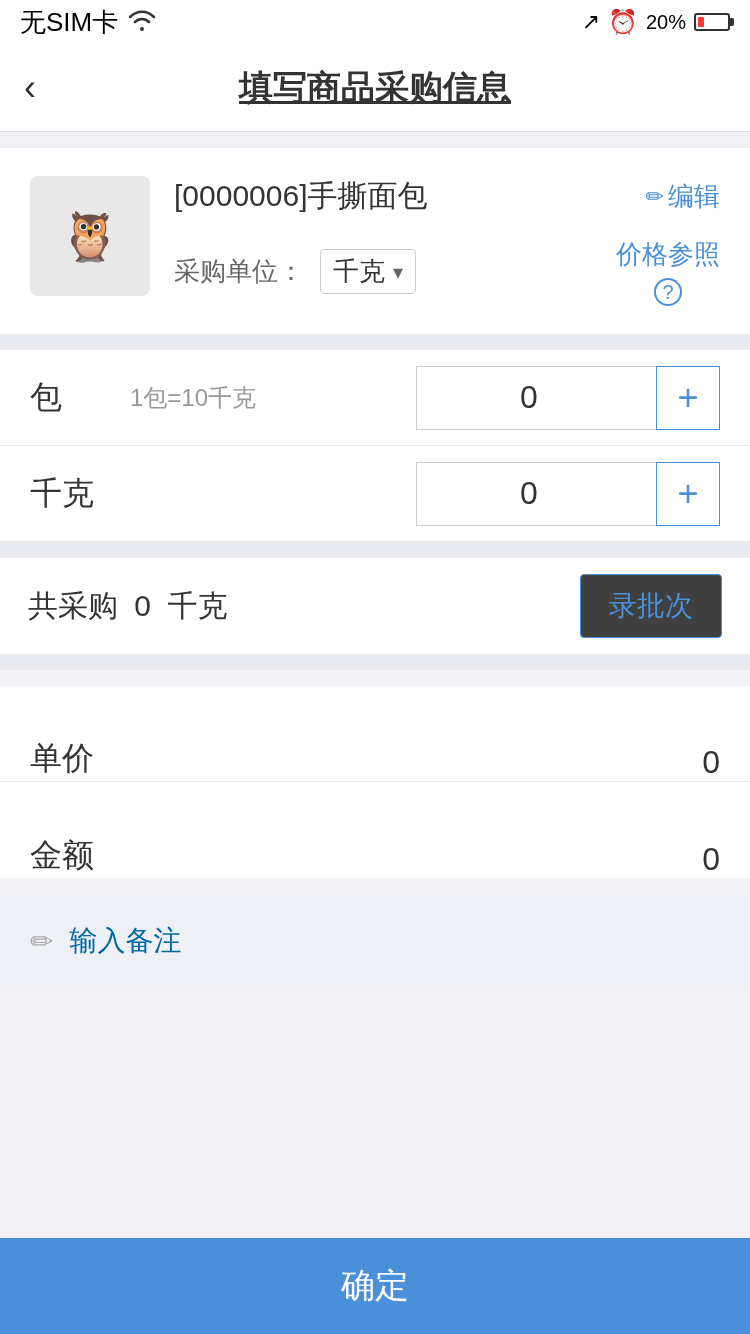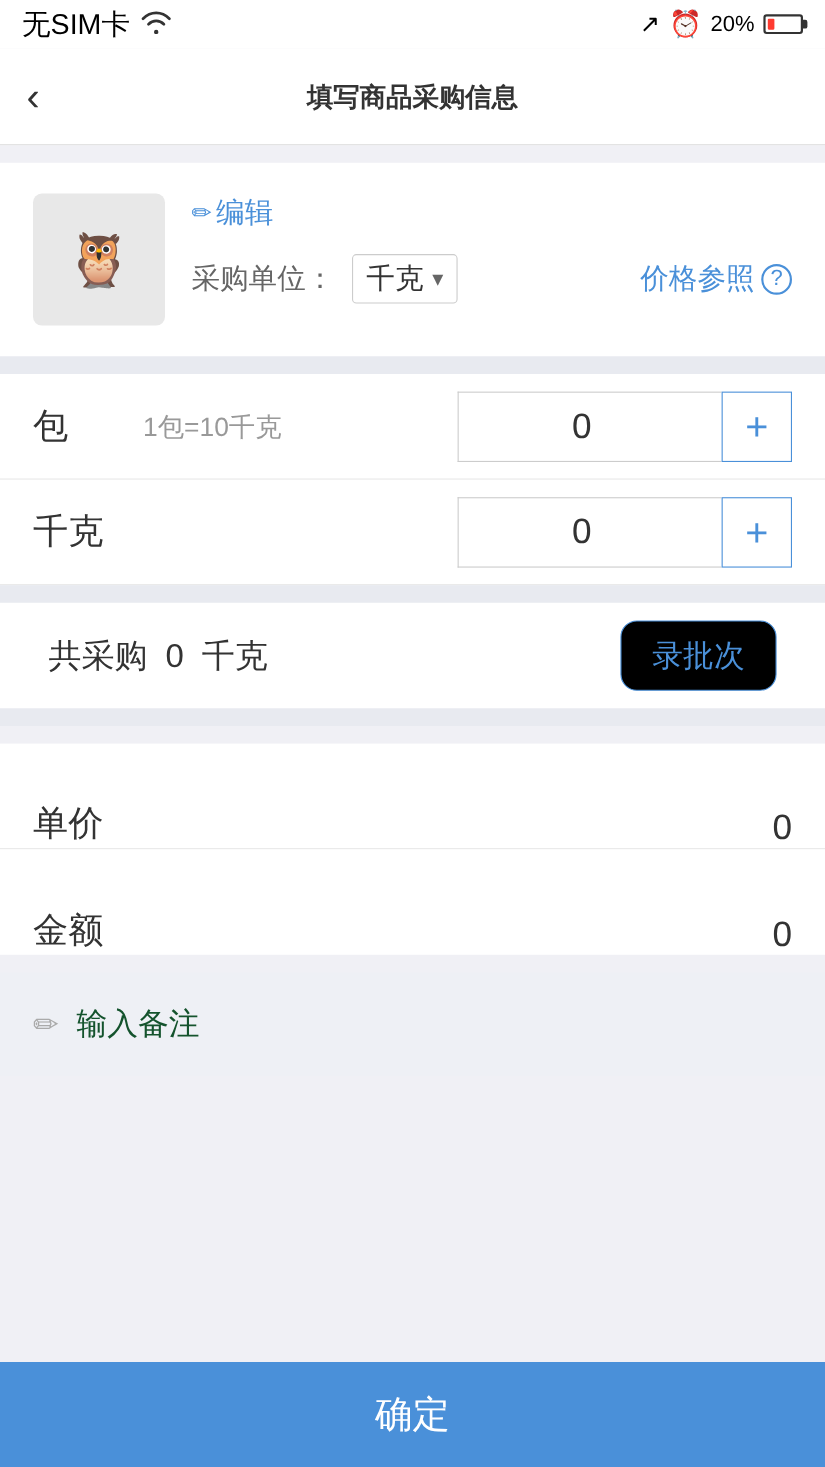--- a/index.html
+++ b/index.html
@@ -82,23 +82,24 @@
       position: relative;
     }
     .nav-back {
       position: absolute;
       left: 24px;
       font-size: 36px;
       color: #333;
       cursor: pointer;
     }
     .nav-title {
-      font-size: 24px;
+      font-size: 34px;
       font-weight: 600;
       color: #333;
+      text-decoration: underline;
     }
 
     
     .product-card {
       background: #fff;
       padding: 28px 30px;
       display: flex;
       align-items: flex-start;
       gap: 24px;
       margin-top: 16px;
@@ -164,20 +165,21 @@
       font-size: 20px;
       color: #666;
     }
     .price-ref {
       font-size: 26px;
       color: #4a90d9;
       display: flex;
       align-items: center;
       gap: 6px;
       cursor: pointer;
+      flex-direction: column;
     }
     .help-circle {
       width: 28px;
       height: 28px;
       border: 2px solid #4a90d9;
       border-radius: 50%;
       display: flex;
       align-items: center;
       justify-content: center;
       font-size: 20px;
@@ -240,35 +242,35 @@
       align-items: center;
       justify-content: center;
       cursor: pointer;
     }
 
     
     .summary-row {
       display: flex;
       align-items: center;
       justify-content: space-between;
-      padding: 0 44px;
+      padding: 0 28px;
       height: 96px;
       background: #fff;
     }
     .summary-text {
       font-size: 30px;
       color: #333;
     }
     .record-btn {
       border: 1px solid #4a90d9;
-      border-radius: 15px;
+      border-radius: 4px;
       padding: 12px 28px;
       font-size: 28px;
       color: #4a90d9;
-      background: #000000;
+      background: #404040;
       cursor: pointer;
     }
 
     
     .info-section {
       background: #fff;
       margin-top: 16px;
     }
     .info-row {
       display: flex;
@@ -299,21 +301,21 @@
       gap: 16px;
       margin-top: 16px;
       min-height: 80px;
     }
     .pencil-icon {
       font-size: 28px;
       color: #aaa;
     }
     .note-placeholder {
       font-size: 28px;
-      color: #14532d;
+      color: #0369a1;
     }
 
     
     .confirm-btn {
       position: fixed;
       bottom: 0;
       left: 0;
       width: 750px;
       height: 96px;
       background: #4a90d9;
@@ -362,20 +364,21 @@
   <span class="nav-back">‹</span>
   <span class="nav-title">填写商品采购信息</span>
 </div>
 
 <div class="product-card">
   <div class="product-image">
     <span class="owl-icon">🦉</span>
   </div>
   <div class="product-info">
     <div class="product-name-row">
+      <span class="product-name">[0000006]手撕面包</span>
       <span class="edit-btn">
         <span style="font-size:22px;">✏</span>
         <span>编辑</span>
       </span>
     </div>
     <div class="unit-row">
       <div style="display:flex;align-items:center;gap:16px;">
         <span class="unit-label">采购单位：</span>
         <div class="unit-select">
           <span>千克</span>

